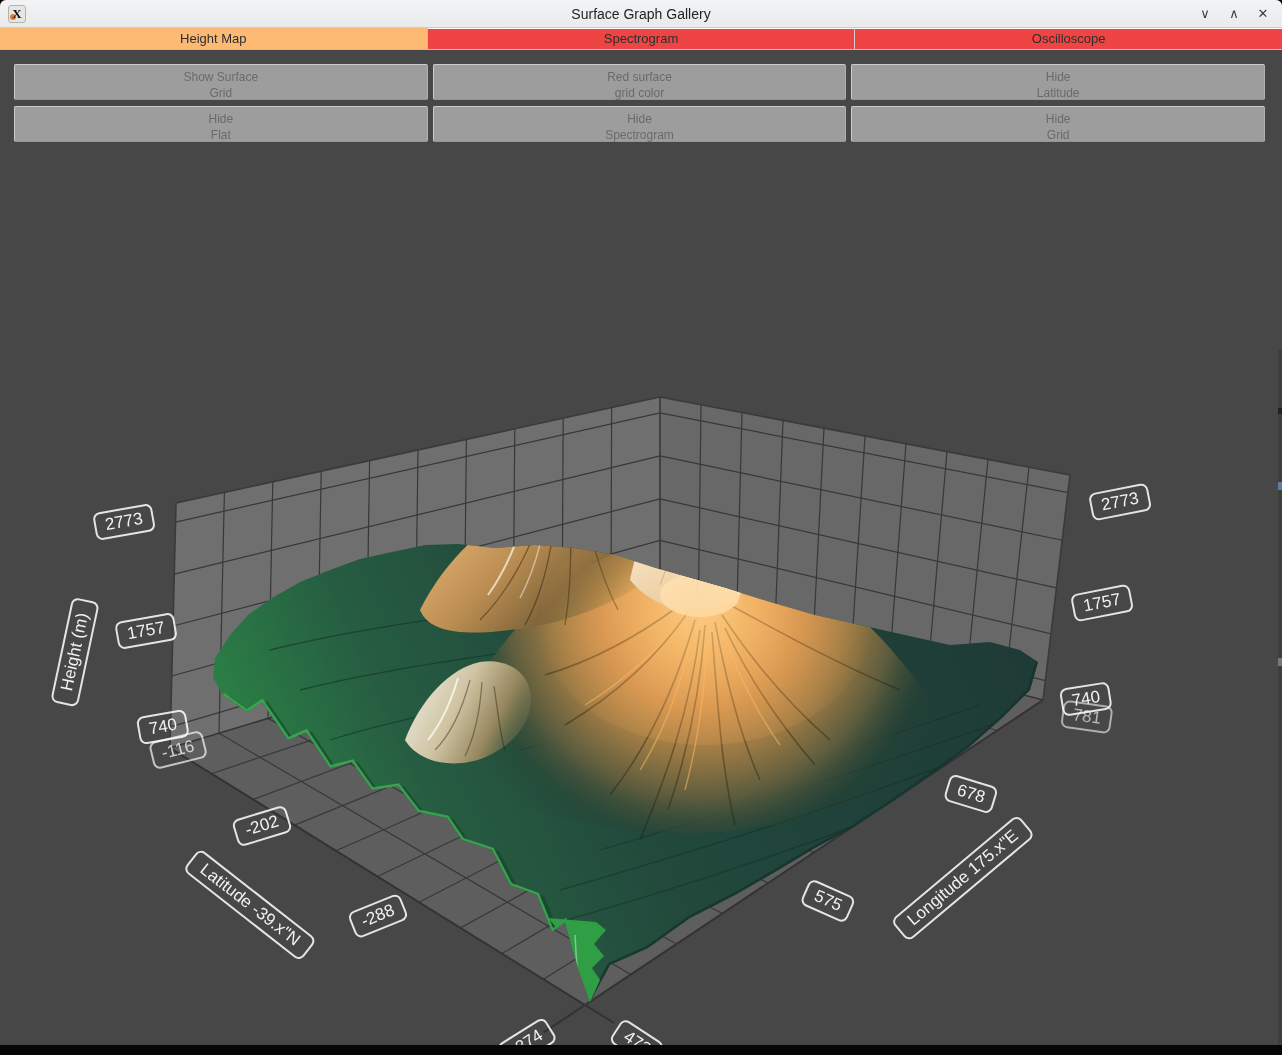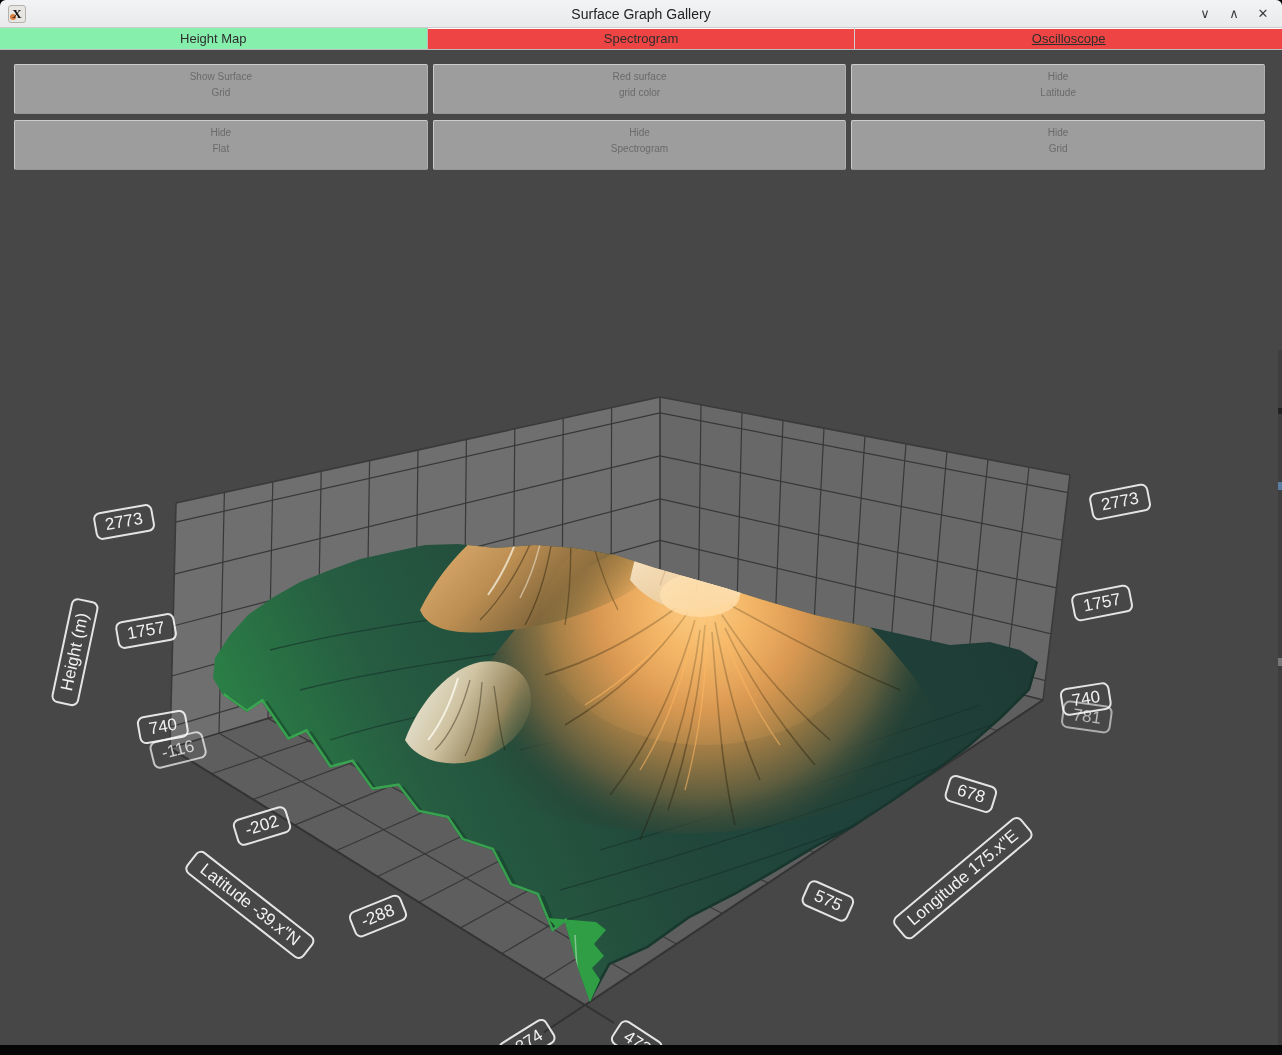--- a/index.html
+++ b/index.html
@@ -25,33 +25,33 @@
               align-items:center; gap:11px; }
   .win-btn { width:18px; height:18px; text-align:center; line-height:18px;
               font-size:13px; color:#3c3c3c; cursor:default; }
 
   
   .tabbar { position:absolute; top:28px; left:0; right:0; height:22px; display:flex;
             background:#e9e9e9; border-bottom:1px solid #bdbdbd; z-index:50; }
   .tab { flex:1 1 0; text-align:center; line-height:21px; font-size:13px; color:#2e2e2e;
          background:#ef4444; border-right:1px solid #cfcfcf;
          box-shadow:inset 0 1px 0 #fafafa; }
-  .tab:last-child { border-right:none;text-decoration:underline; }
-  .tab.active { background:#86efac; box-shadow:none; border-right:1px solid #bdbdbd; }
+  .tab:last-child { border-right:none; }
+  .tab.active { background:#fdba74; box-shadow:none; border-right:1px solid #bdbdbd; }
 
   
   .content { position:absolute; top:50px; left:0; width:1282px; height:1005px;
              background:#474747; }
   svg.scene { position:absolute; top:0; left:0; z-index:0; }
 
   .toolbar { position:absolute; top:14px; left:14px; right:17px; z-index:20;
              display:grid; grid-template-columns:repeat(3,1fr); gap:6px 5px; }
-  .tool-btn { height:50px; background:#9d9d9d; border:1px solid #cccccc;
+  .tool-btn { height:36px; background:#9d9d9d; border:1px solid #cccccc;
               border-right-color:#b0b0b0; border-bottom-color:#969696; border-radius:2px;
-              color:#6a6a6a; font-size:10px; line-height:16px; text-align:center;
+              color:#6a6a6a; font-size:12px; line-height:16px; text-align:center;
               padding-top:4px; }
 
   
   .lbl { position:absolute; z-index:10; color:#f2f2f2; font-size:17px; white-space:nowrap;
          border:2px solid rgba(250,250,250,.88); border-radius:7px; padding:2px 9px;
          transform:translate(-50%,-50%); }
   .lbl.title { padding:2px 12px; }
 
   .bottom-bar { position:absolute; left:0; right:0; bottom:0; height:10px;
                 background:#060606; z-index:30; }

